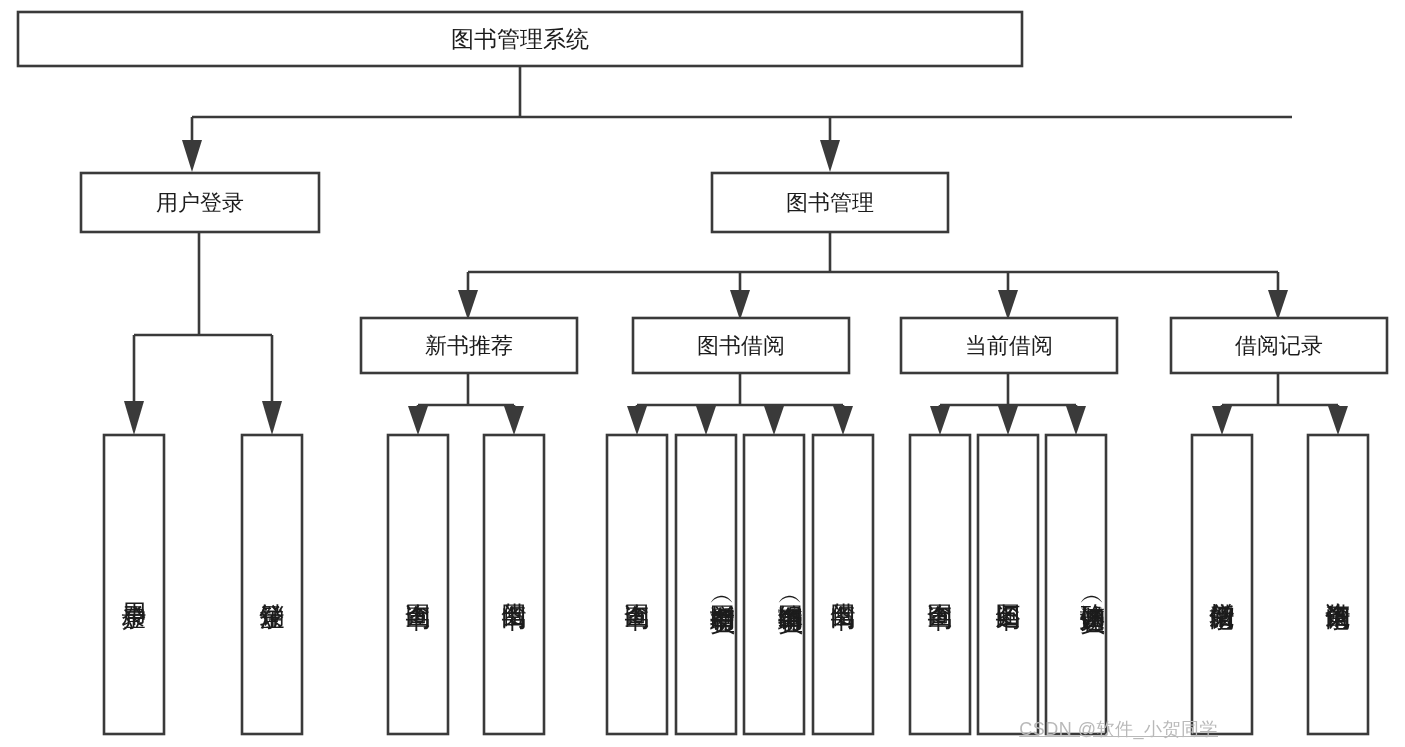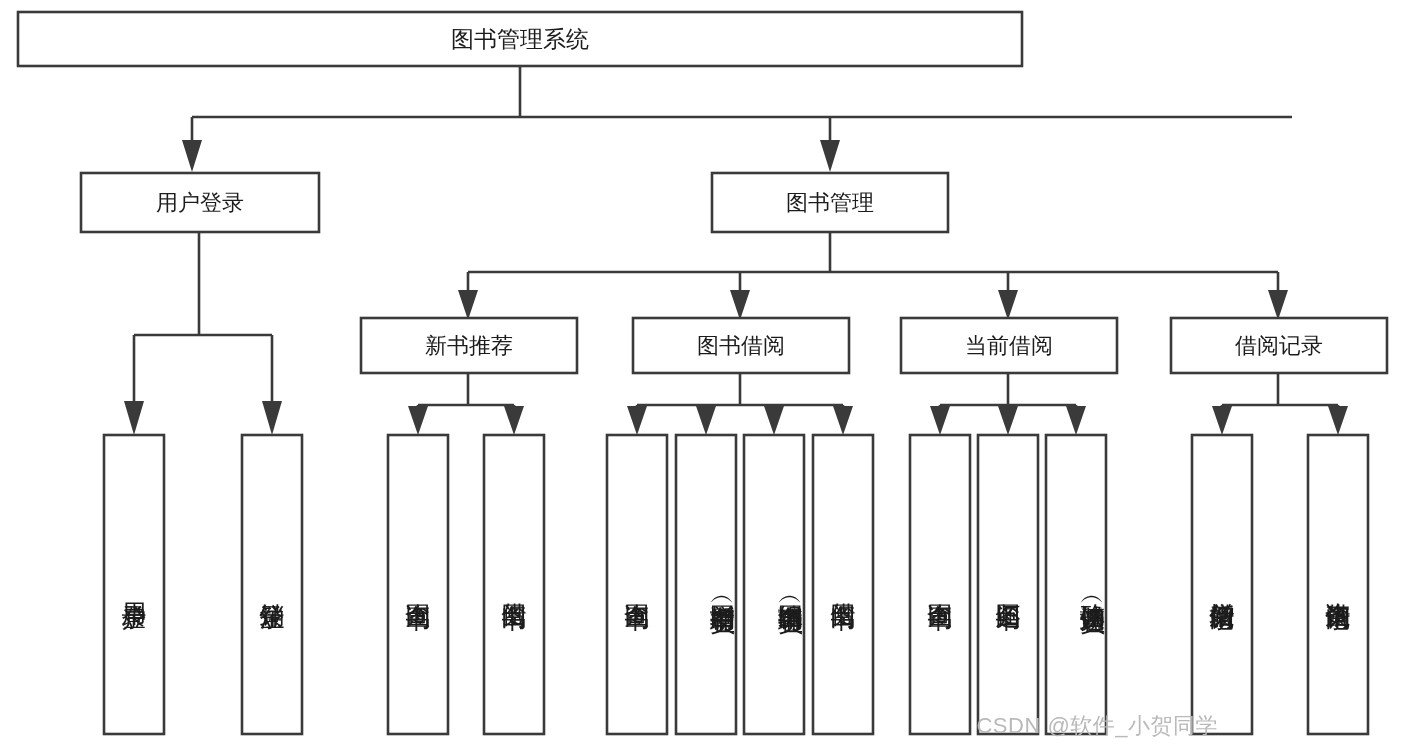--- a/index.html
+++ b/index.html
@@ -66,24 +66,25 @@
     white-space: nowrap;
     letter-spacing: 1px;
     text-align: center;
     pointer-events: none;
   }
   .watermark {
     position: absolute;
     right: 10px;
     bottom: 6px;
     font-family: "Liberation Sans", "DejaVu Sans", sans-serif;
-    font-size: 22px;
+    font-size: 18px;
     color: #b9b9b9;
     letter-spacing: 0.5px;
     white-space: nowrap;
+    text-decoration: underline;
   }
 </style>
 </head>
 <body>
 
 <div id="diagram-root">
 
   <svg class="diagram-canvas" viewBox="0 0 1405 747" xmlns="http://www.w3.org/2000/svg">
 
     <g>

